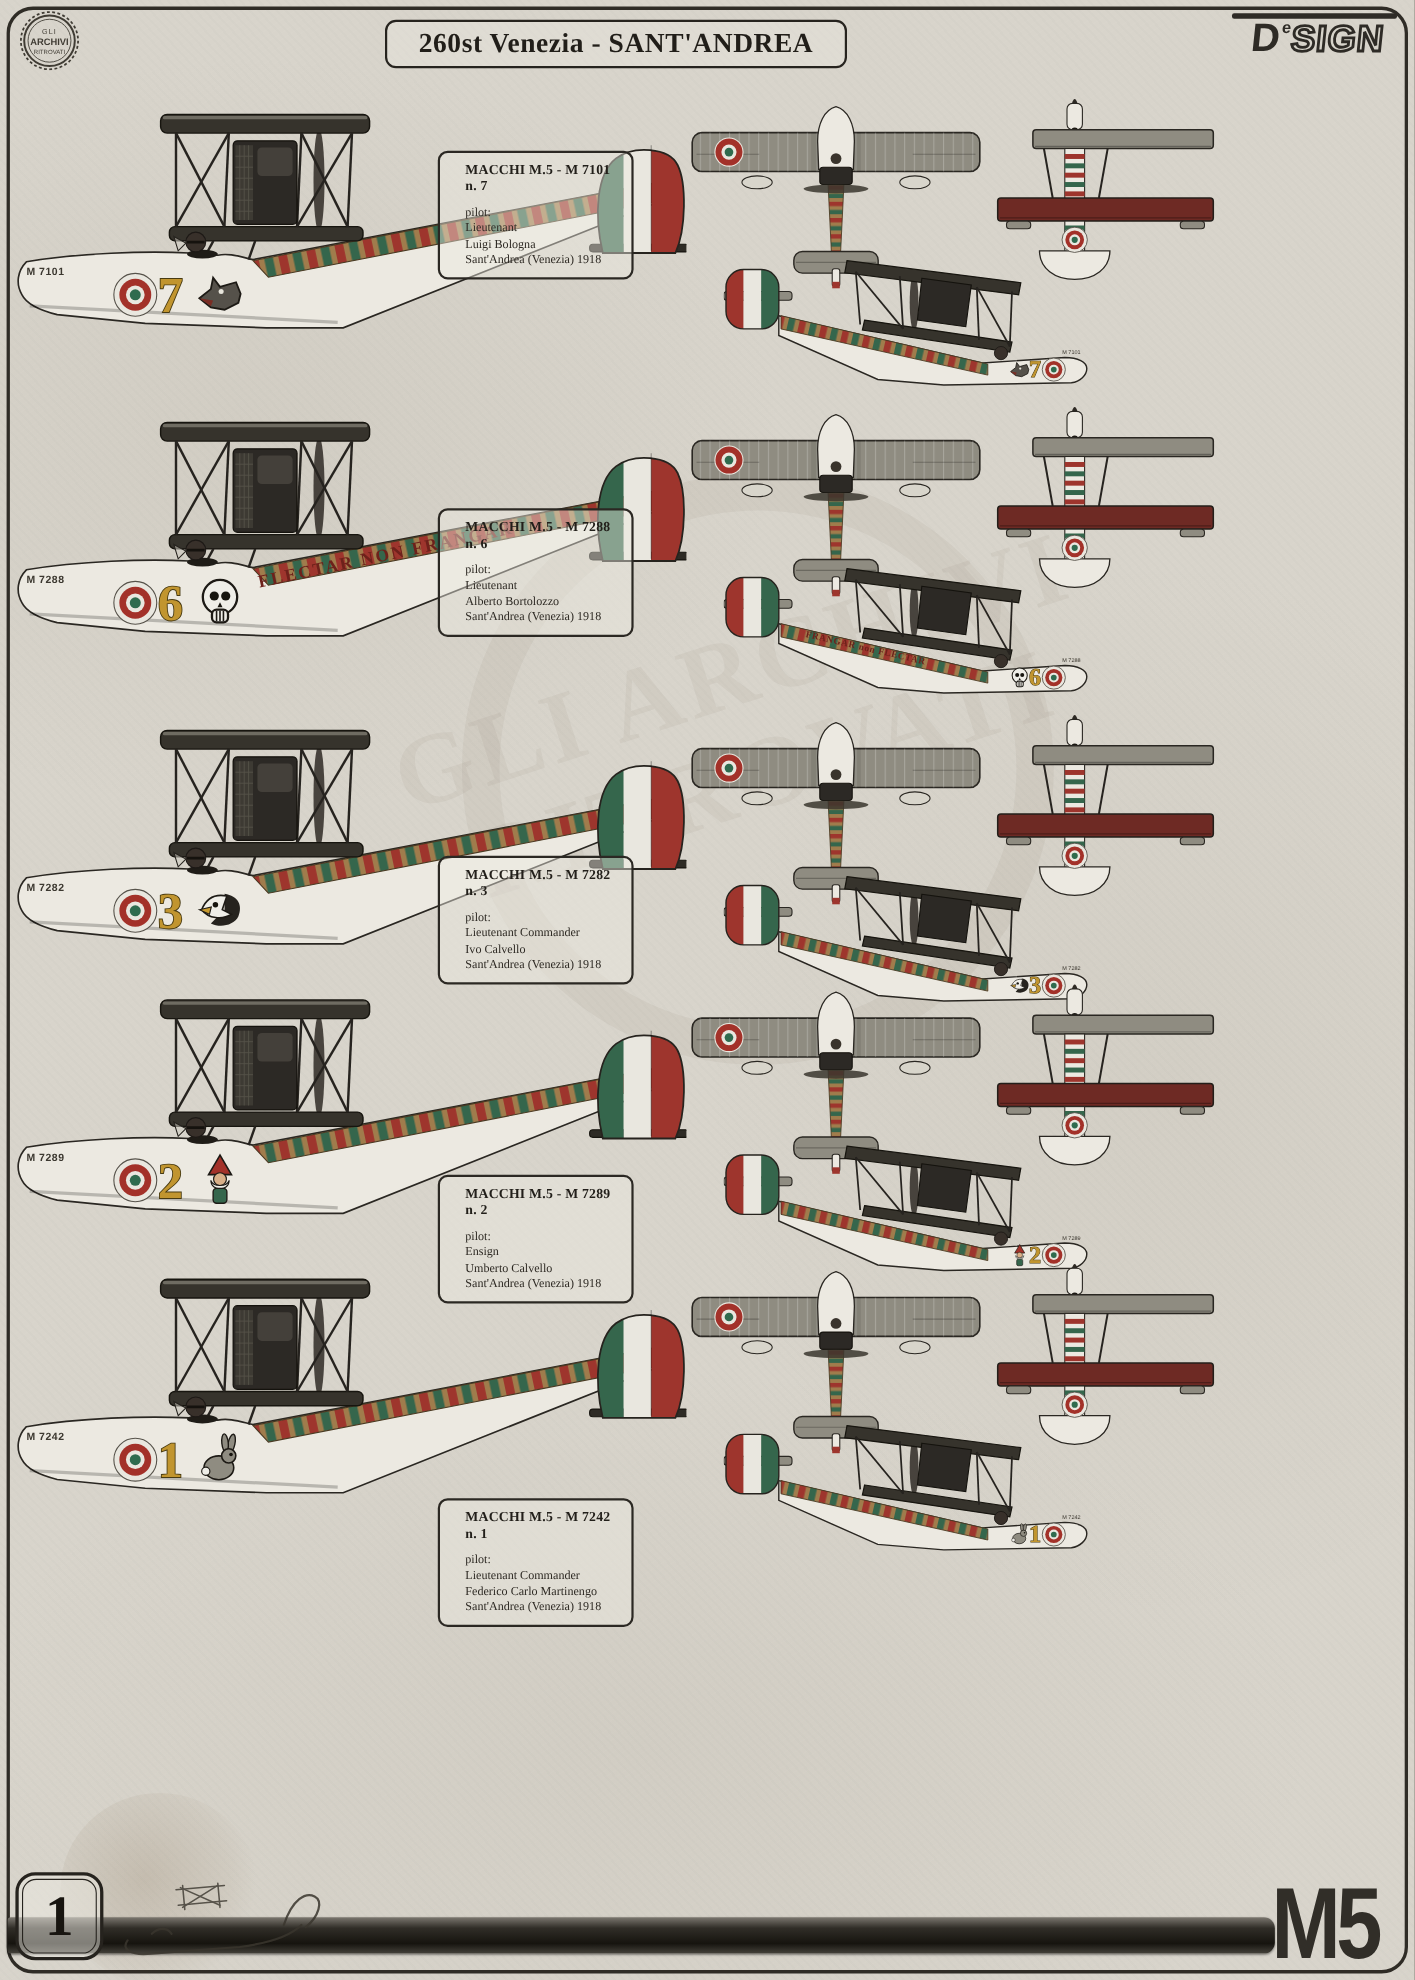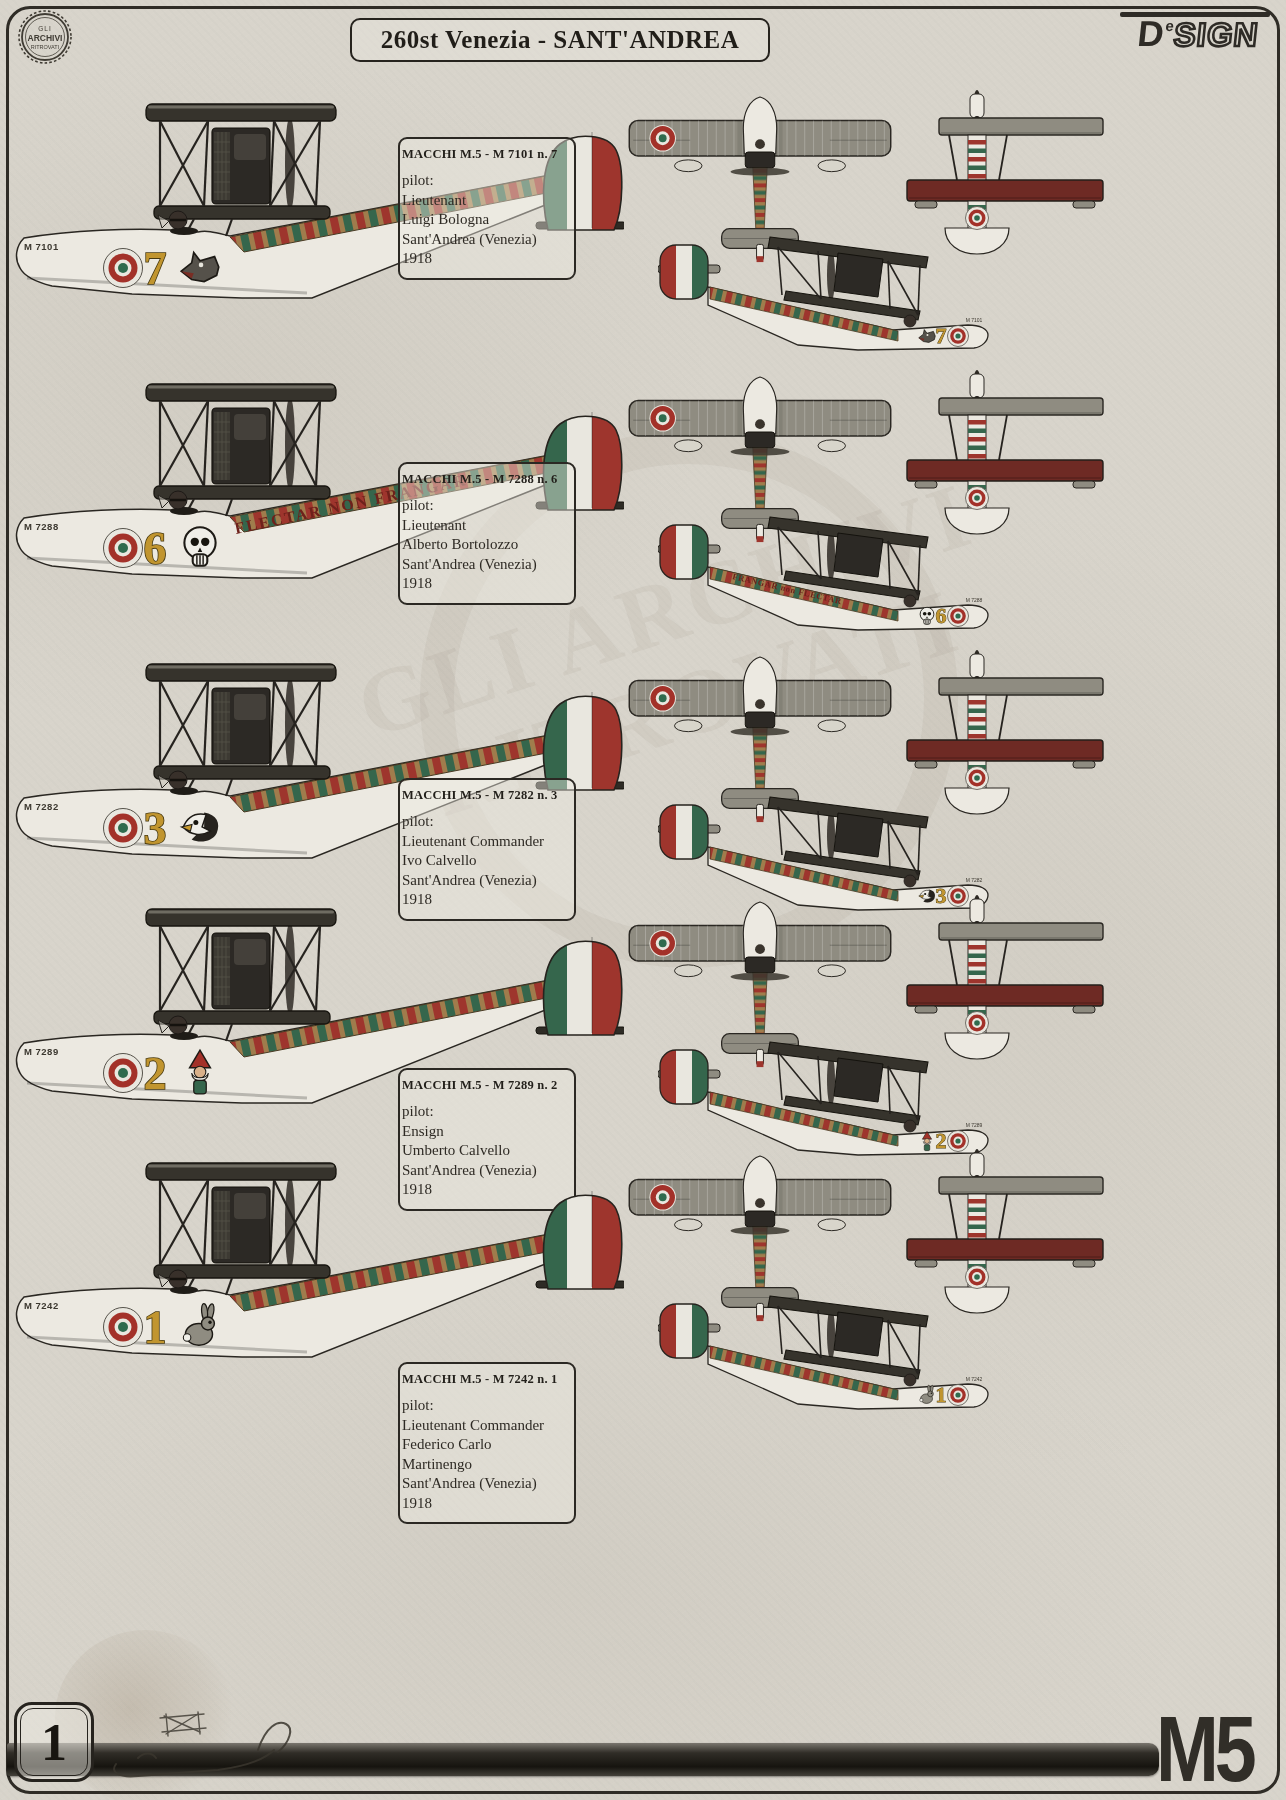--- a/index.html
+++ b/index.html
@@ -37,23 +37,23 @@
     background:radial-gradient(circle at 42% 45%, rgba(112,86,54,.18), rgba(112,86,54,.06) 55%, transparent 72%);}
 
   
   .row{position:absolute;left:0;width:1286px;height:372px;}
   .v{position:absolute;}
   .side{left:12px;top:5px;width:612px;height:205px;}
   .topv{left:627px;top:0;width:266px;height:172px;}
   .rearv{left:905px;top:-7px;width:200px;height:180px;}
   .smallv{left:658px;top:140px;width:335px;height:130px;}
   .infobox{position:absolute;left:398px;width:178px;border:2px solid #2b2823;border-radius:9px;
-    background:rgba(238,235,227,.45);padding:8px 11px 9px 2px;box-sizing:border-box;}
+    background:rgba(238,235,227,.45);padding:8px 11px 9px 23px;box-sizing:border-box;}
   .infobox .t{font-weight:bold;font-size:12.5px;letter-spacing:.2px;margin-bottom:9px;color:#221f1a;}
-  .infobox .l{font-size:15px;line-height:1.3;color:#2e2a24;}
+  .infobox .l{font-size:11px;line-height:1.3;color:#2e2a24;}
 
   
   .bottom-bar{position:absolute;left:7px;top:1743px;width:1152px;height:33px;
     background:linear-gradient(180deg,#7a766e 0%,#302d27 30%,#16140f 72%,#44413a 100%);
     border-radius:3px 10px 10px 3px;box-shadow:0 1px 2px rgba(0,0,0,.4);}
   .m5{position:absolute;left:1156px;top:1704px;font-family:"Liberation Sans",sans-serif;font-weight:900;
     font-size:92px;line-height:90px;letter-spacing:-5px;color:#312e28;transform:scaleX(.82);transform-origin:left;}
   .pagenum{position:absolute;left:14px;top:1702px;width:80px;height:80px;border:3px solid #26231e;border-radius:18px;
     background:rgba(236,233,225,.5);box-sizing:border-box;}
   .pagenum .inner{position:absolute;inset:3px;border:1.5px solid #26231e;border-radius:13px;

